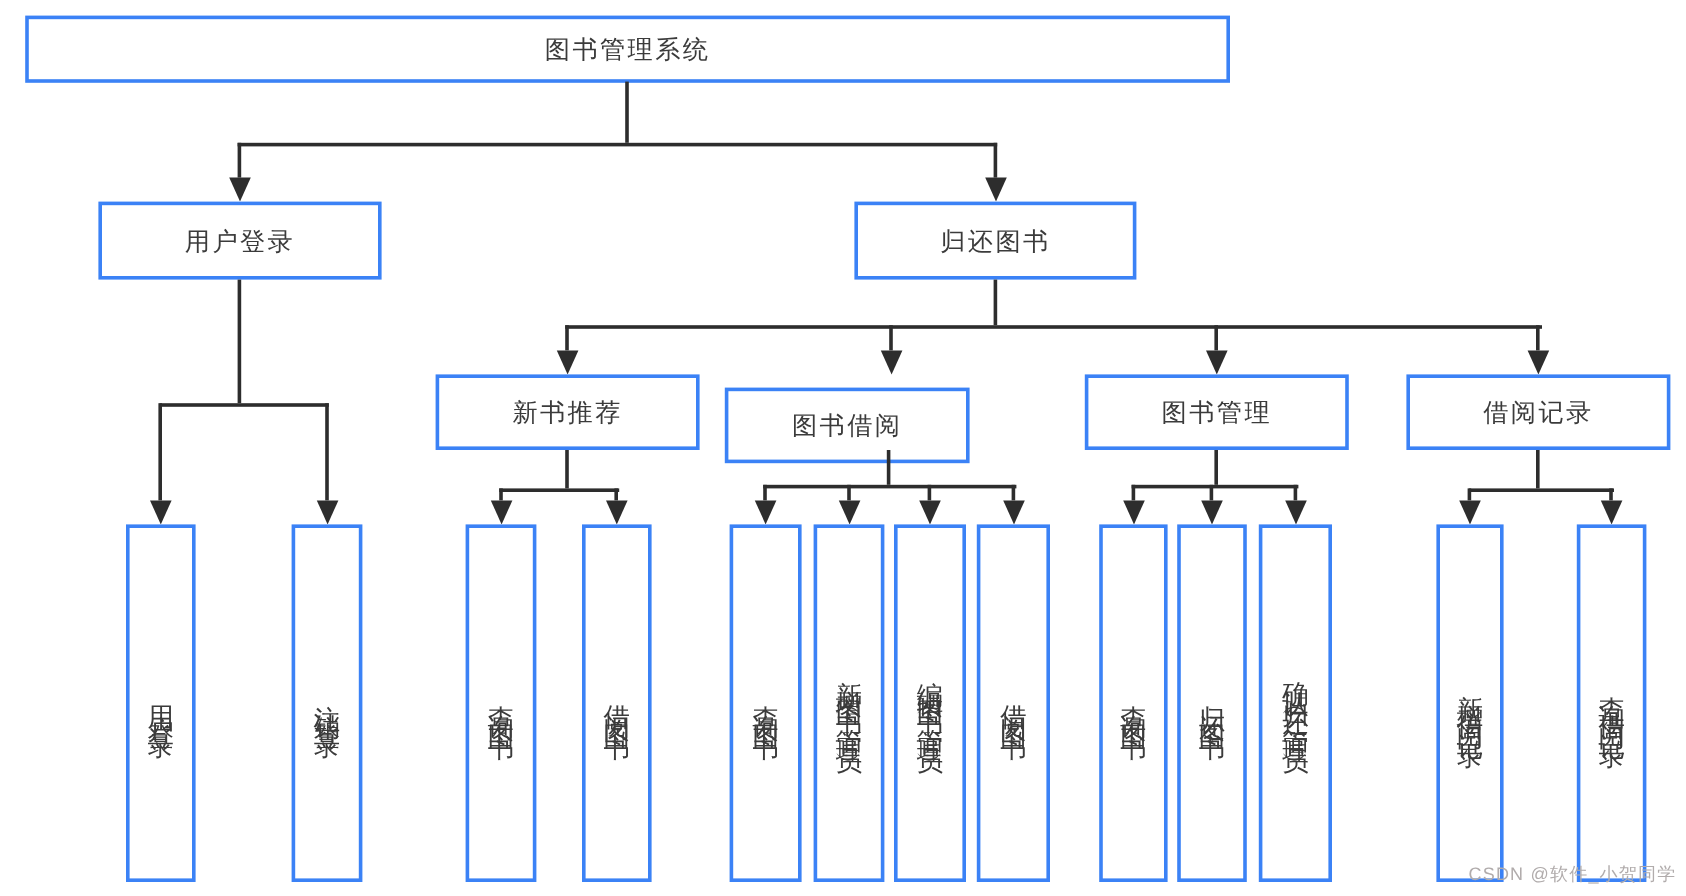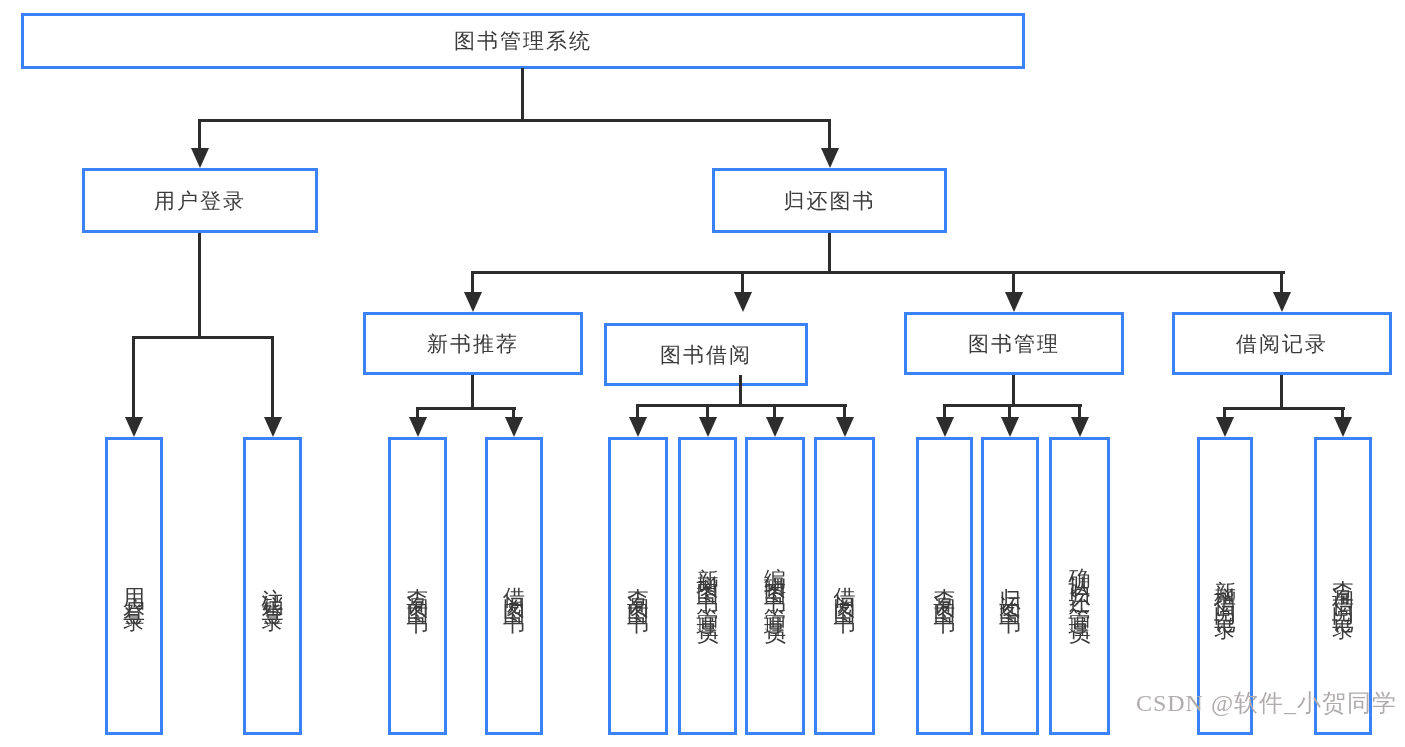--- a/index.html
+++ b/index.html
@@ -53,28 +53,27 @@
     width: 0; height: 0;
     border-left: 9px solid transparent;
     border-right: 9px solid transparent;
     border-top: 20px solid #2d2d2d;
   }
 
   
   .watermark {
     position: absolute;
     right: 8px;
-    bottom: 28px;
-    font-size: 24px;
+    bottom: 9px;
+    font-size: 15px;
     letter-spacing: 1px;
     color: #b1acac;
     z-index: 10;
     pointer-events: none;
     white-space: nowrap;
-    font-family: Liberation Serif, serif;
   }
 </style>
 </head>
 <body>
 
 <div class="canvas">
 
   <div class="node hnode" style="left:21px; top:13px; width:1004px; height:56px;">
     <span>图书管理系统</span>
   </div>

